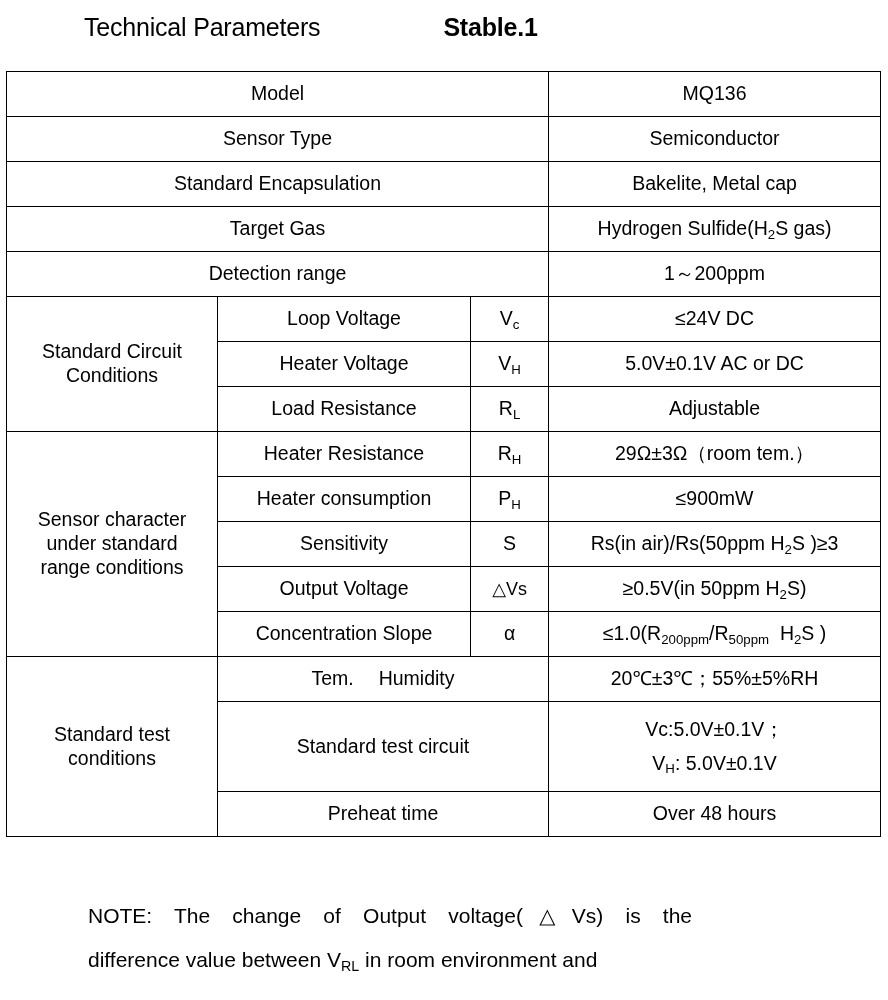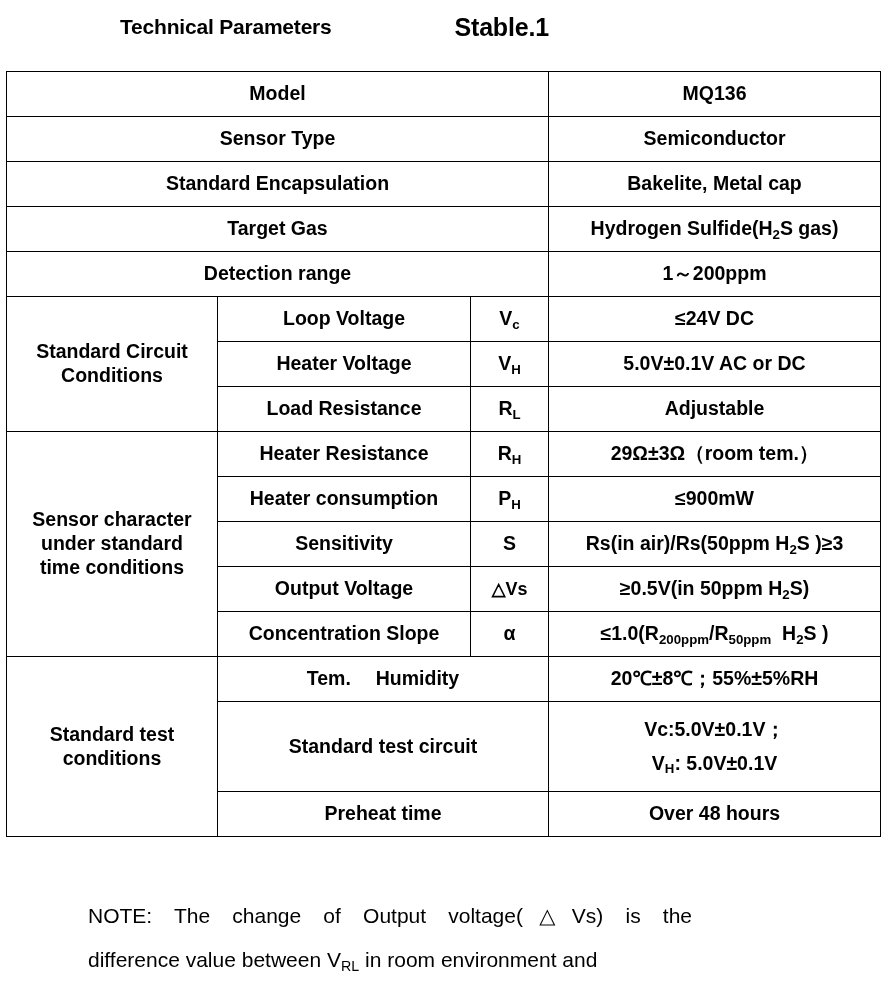--- a/index.html
+++ b/index.html
@@ -20,23 +20,23 @@
   .heading {
     position: absolute;
     left: 0;
     top: 4px;
     width: 888px;
     height: 46px;
     display: flex;
     align-items: center;
   }
   .heading-title {
-    margin-left: 120px;
-    font-size: 21px;
-    font-weight: bold;
+    margin-left: 84px;
+    font-size: 25px;
+    font-weight: normal;
     letter-spacing: -0.2px;
     white-space: nowrap;
   }
   .heading-sub {
     margin-left: 123px;
     font-size: 25px;
     font-weight: bold;
     letter-spacing: -0.2px;
     white-space: nowrap;
   }
@@ -50,21 +50,21 @@
     border-collapse: collapse;
     table-layout: fixed;
   }
   .spec-table td {
     border: 1.6px solid #000000;
     text-align: center;
     vertical-align: middle;
     font-size: 19.5px;
     line-height: 1.22;
     padding: 2px 0;
-    font-weight: 700;
+    font-weight: 400;
   }
   .r-full    { height: 45px; }
   .r-std     { height: 45px; }
   .r-tall    { height: 90px; margin-left: 16px; }
 
   .c-group   { width: 211px; }
   .c-param   { width: 253px; }
   .c-sym     { width: 78px;  }
   .c-val     { width: 332px; }
 
@@ -164,21 +164,21 @@
       <td class="sym-cell">
         <span>R</span><sub>L</sub>
       </td>
       <td>Adjustable</td>
     </tr>
 
     <tr class="r-std">
       <td class="group-cell" rowspan="5">
         <div>Sensor character</div>
         <div>under standard</div>
-        <div>time conditions</div>
+        <div>range conditions</div>
       </td>
       <td>Heater Resistance</td>
       <td class="sym-cell">
         <span>R</span><sub>H</sub>
       </td>
       <td>29Ω±3Ω（room tem.）</td>
     </tr>
     <tr class="r-std">
       <td>Heater consumption</td>
       <td class="sym-cell">
@@ -213,21 +213,21 @@
         <span>≤1.0(R</span><sub>200ppm</sub><span>/R</span><sub>50ppm</sub><span>&nbsp;&nbsp;H</span><sub>2</sub><span>S )</span>
       </td>
     </tr>
 
     <tr class="r-std">
       <td class="group-cell" rowspan="3">
         <div>Standard test</div>
         <div>conditions</div>
       </td>
       <td colspan="2">Tem.　 Humidity</td>
-      <td>20℃±8℃；55%±5%RH</td>
+      <td>20℃±3℃；55%±5%RH</td>
     </tr>
     <tr class="r-tall">
       <td colspan="2">Standard test circuit</td>
       <td>
         <div>Vc:5.0V±0.1V；</div>
         <div style="margin-top:10px;">
           <span>V</span><sub>H</sub><span>: 5.0V±0.1V</span>
         </div>
       </td>
     </tr>

